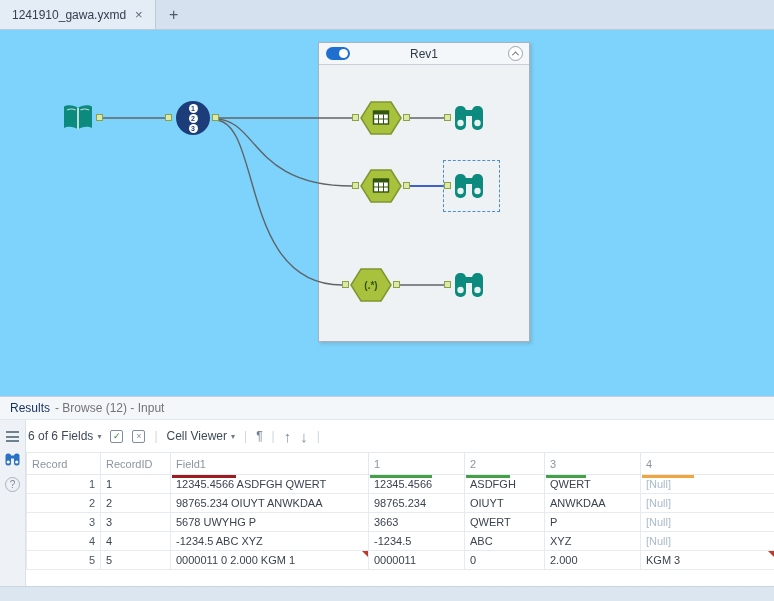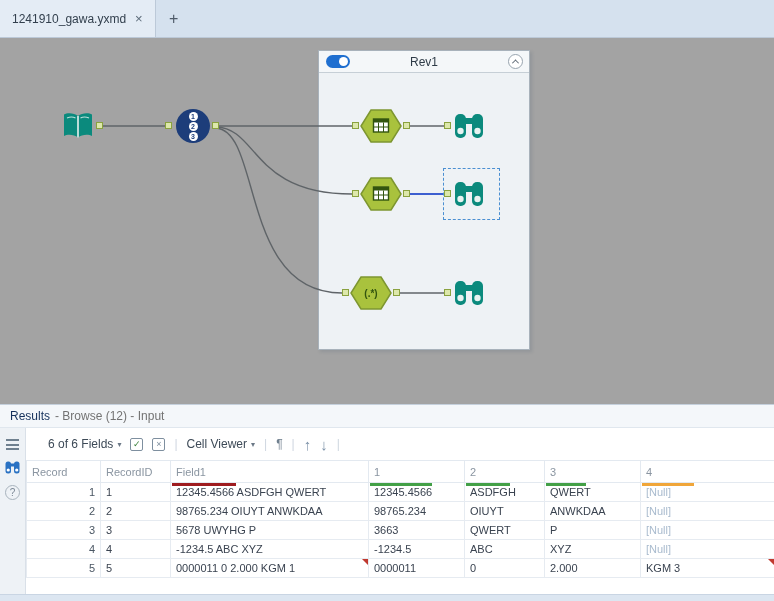--- a/index.html
+++ b/index.html
@@ -1,26 +1,26 @@
 <!DOCTYPE html>
 <html><head>
 <meta charset="utf-8">
 <style>
   *{margin:0;padding:0;box-sizing:border-box}
   html,body{width:774px;height:601px;overflow:hidden}
   body{font-family:"Liberation Sans",sans-serif;background:#fff;position:relative;font-size:12px}
 
   
-  .tabbar{height:38px;background:#d5e1ee;border-bottom:1px solid #bcc9d8;display:flex;align-items:stretch}
+  .tabbar{height:30px;background:#d5e1ee;border-bottom:1px solid #bcc9d8;display:flex;align-items:stretch}
   .tab{display:flex;align-items:center;gap:9px;padding:0 12px;background:#e4ecf5;border-right:1px solid #bcc9d8;color:#33404e;cursor:default}
   .tab-close{color:#5d6b7a;font-size:13px}
   .newtab{width:36px;display:flex;align-items:center;justify-content:center;color:#4e5a68;font-size:16px}
 
   
-  .canvas{position:relative;height:366px;background:#a3a3a3;overflow:hidden}
+  .canvas{position:relative;height:366px;background:#7dd3fc;overflow:hidden}
   .wires{position:absolute;left:0;top:0;z-index:2}
   .tool{position:absolute;z-index:3}
   .anchor{position:absolute;width:7px;height:7px;background:#dde8ab;border:1px solid #8aa23f;z-index:4}
 
   .container-box{position:absolute;left:318px;top:12px;width:212px;height:300px;background:#eef2f5;border:1px solid #a8b2bb;z-index:1;box-shadow:2px 2px 3px rgba(110,120,132,.3)}
   .container-header{height:22px;background:#f4f7f9;border-bottom:1px solid #c6cfd6;display:flex;align-items:center;position:relative}
   .toggle{position:absolute;left:7px;top:4px;width:24px;height:13px;border-radius:7px;background:#1f6fd0}
   .toggle i{position:absolute;right:2px;top:2px;width:9px;height:9px;border-radius:50%;background:#fff}
   .container-title{flex:1;text-align:center;color:#2e3b47}
   .collapse-btn{position:absolute;right:6px;top:3px;width:15px;height:15px;border-radius:50%;border:1px solid #98a4af;background:#fff;display:flex;align-items:center;justify-content:center}
@@ -34,21 +34,21 @@
   
   .results-header{height:24px;background:#f4f7fa;border-top:1px solid #c5d0dc;border-bottom:1px solid #e0e7ee;display:flex;align-items:center;padding-left:10px;gap:5px}
   .results-title{font-weight:normal;color:#16325c}
   .results-sub{color:#737373}
   .results-body{display:flex;height:181px;position:relative;background:#fff}
   .left-strip{width:26px;background:#eef2f6;border-right:1px solid #d9e0e8;display:flex;flex-direction:column;align-items:center;padding-top:11px;gap:10px;flex:0 0 26px}
   .list-icon{width:13px;height:11px;display:flex;flex-direction:column;justify-content:space-between}
   .list-icon i{height:2px;background:#6f808f;display:block}
   .help-icon{width:15px;height:15px;border:1px solid #a8b3bd;border-radius:50%;color:#7b8795;font-size:10px;display:flex;align-items:center;justify-content:center}
   .results-main{flex:1;display:flex;flex-direction:column}
-  .toolbar{height:32px;display:flex;align-items:center;padding-left:22px;color:#3d4a57;gap:9px;background:#fff}
+  .toolbar{height:32px;display:flex;align-items:center;padding-left:2px;color:#3d4a57;gap:9px;background:#fff}
   .tb-sep{color:#cfd7e0}
   .tb-caret{font-size:8px;color:#6b7886}
   .tb-group{display:flex;align-items:center;gap:4px}
   .tb-arrow{font-size:15px;color:#7e93a9;line-height:1}
   .tb-box{width:13px;height:13px;border:1px solid #7e8f9f;border-radius:2px;display:flex;align-items:center;justify-content:center;font-size:9px;background:#fff}
   .tb-box.chk{color:#39803a}
   .tb-box.clr{color:#7e8f9f}
   .pilcrow{color:#6f7f8e}
 
   .table-wrap{}

